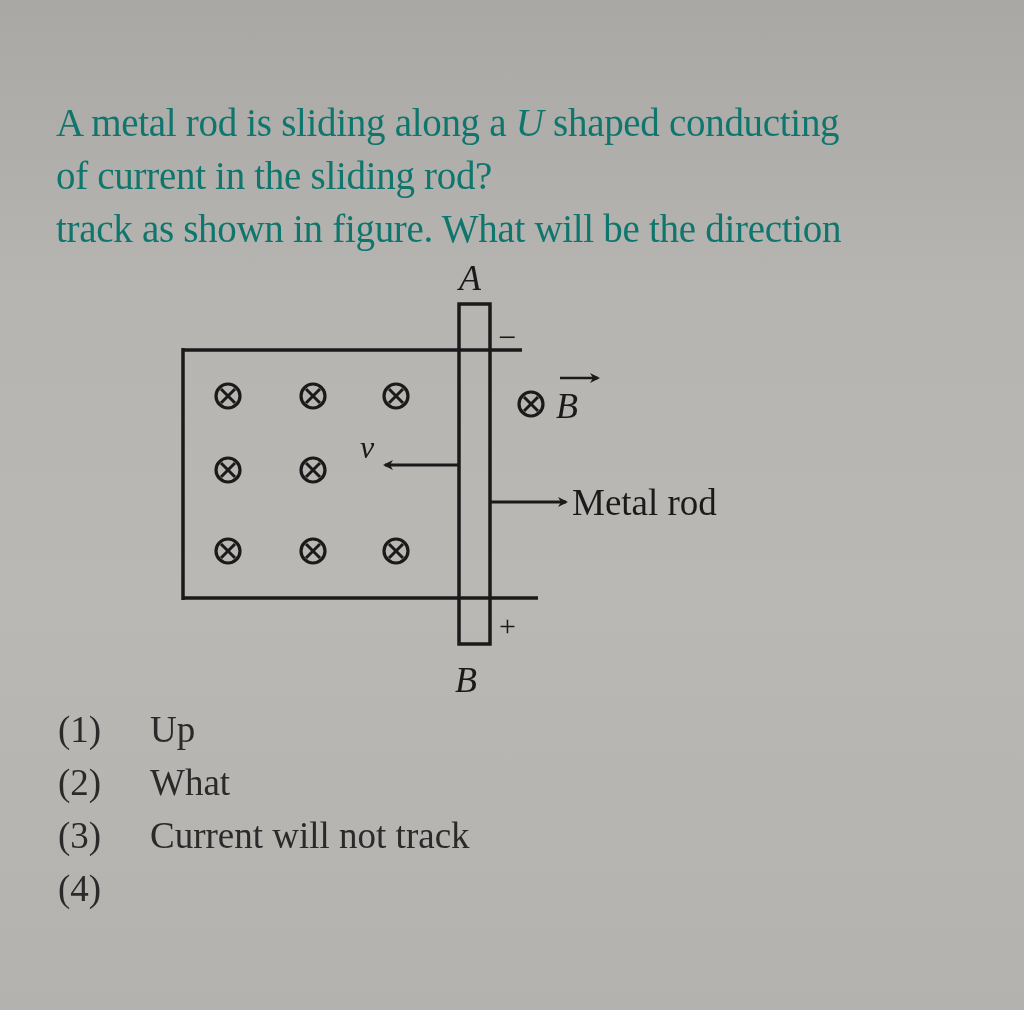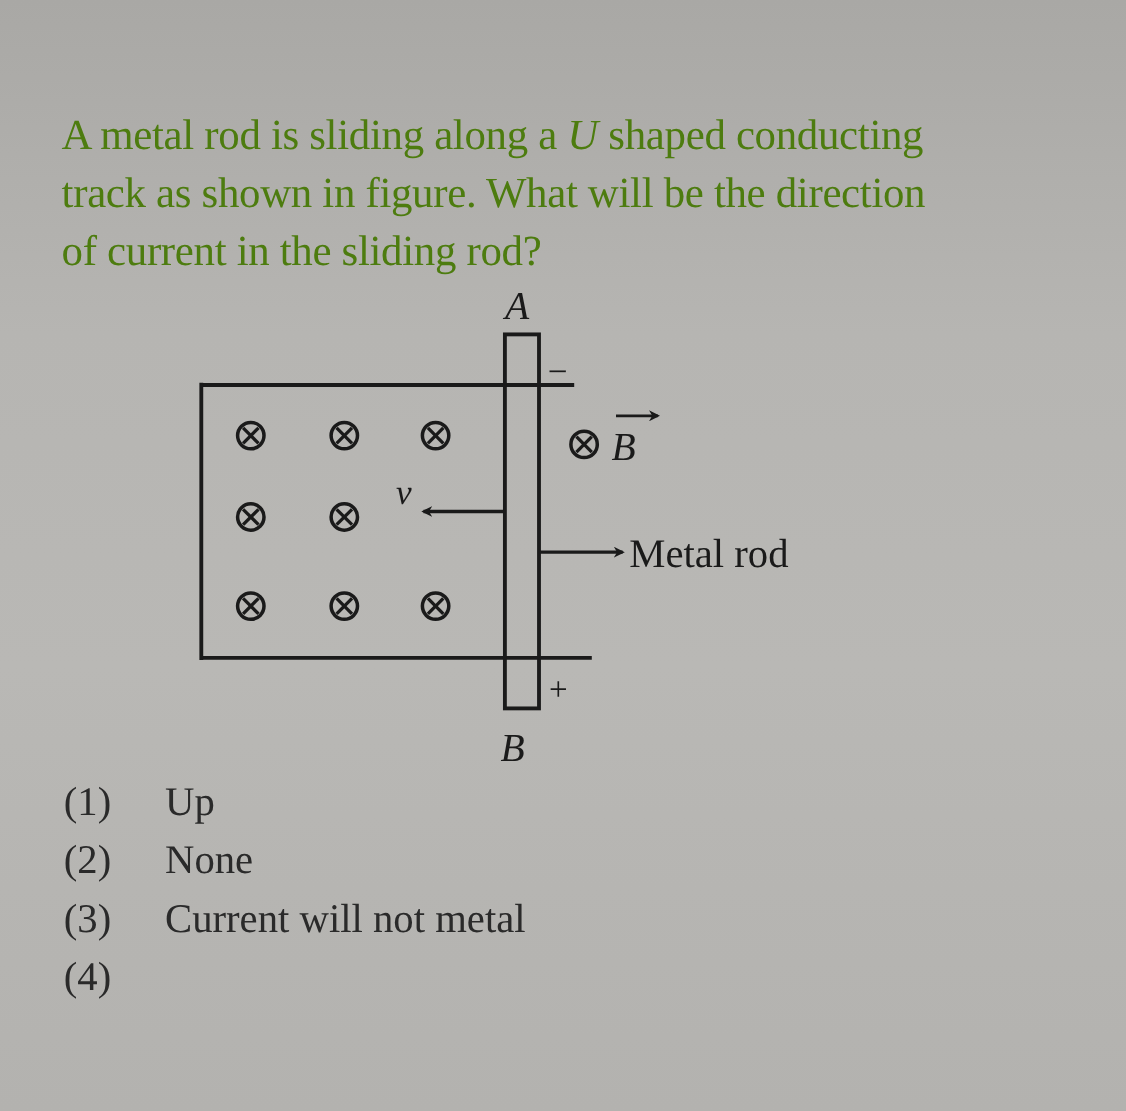--- a/index.html
+++ b/index.html
@@ -6,39 +6,39 @@
   body {
     width: 1024px; height: 1010px; overflow: hidden;
     background: linear-gradient(180deg, #a9a8a5 0%, #b6b5b2 30%, #b9b8b5 60%, #b3b2af 100%);
     font-family: "Liberation Serif", "DejaVu Serif", serif;
     color: #1c1c1c;
     position: relative;
   }
   .question {
     position: absolute; left: 56px; top: 96px; width: 960px;
     font-size: 39px; line-height: 53px; letter-spacing: -0.3px;
-    color: #4d7c0f;
+    color: #0f766e;
   }
   .question i { font-style: italic; }
   .figure { position: absolute; left: 0; top: 0; }
   .options {
     position: absolute; left: 58px; top: 703px;
     font-size: 37px; line-height: 53px; color: #2a2a2a;
   }
   .option { display: flex; align-items: baseline; height: 53px; }
   .opt-num { width: 92px; }
   svg text { font-family: "Liberation Serif", "DejaVu Serif", serif; fill: #1a1a1a; }
 </style>
 </head>
 <body>
 
 <div class="question">
   <div><span>A metal rod is sliding along a </span><i>U</i><span> shaped conducting</span></div>
+  <div>of current in the sliding rod?</div>
   <div>track as shown in figure. What will be the direction</div>
-  <div>of current in the sliding rod?</div>
 </div>
 
 <svg class="figure" width="1024" height="1010" viewBox="0 0 1024 1010">
   <defs>
     <marker id="arrowhead" markerWidth="10" markerHeight="10" refX="8" refY="5" orient="auto" markerUnits="userSpaceOnUse">
       <path d="M0,0 L10,5 L0,10 L3,5 Z" fill="#1a1a1a"></path>
     </marker>
     <g id="cross-circle">
       <circle cx="0" cy="0" r="12" fill="none" stroke="#1a1a1a" stroke-width="3.2"></circle>
       <line x1="-7" y1="-7" x2="7" y2="7" stroke="#1a1a1a" stroke-width="3"></line>
@@ -82,22 +82,22 @@
   <text x="572" y="515" font-size="37">Metal rod</text>
 </svg>
 
 <div class="options">
   <div class="option">
     <span class="opt-num">(1)</span>
     <span>Up</span>
   </div>
   <div class="option">
     <span class="opt-num">(2)</span>
-    <span>None</span>
+    <span>What</span>
   </div>
   <div class="option">
     <span class="opt-num">(3)</span>
-    <span>Current will not metal</span>
+    <span>Current will not track</span>
   </div>
   <div class="option">
     <span class="opt-num">(4)</span>
   </div>
 </div>
 
 </body></html>

